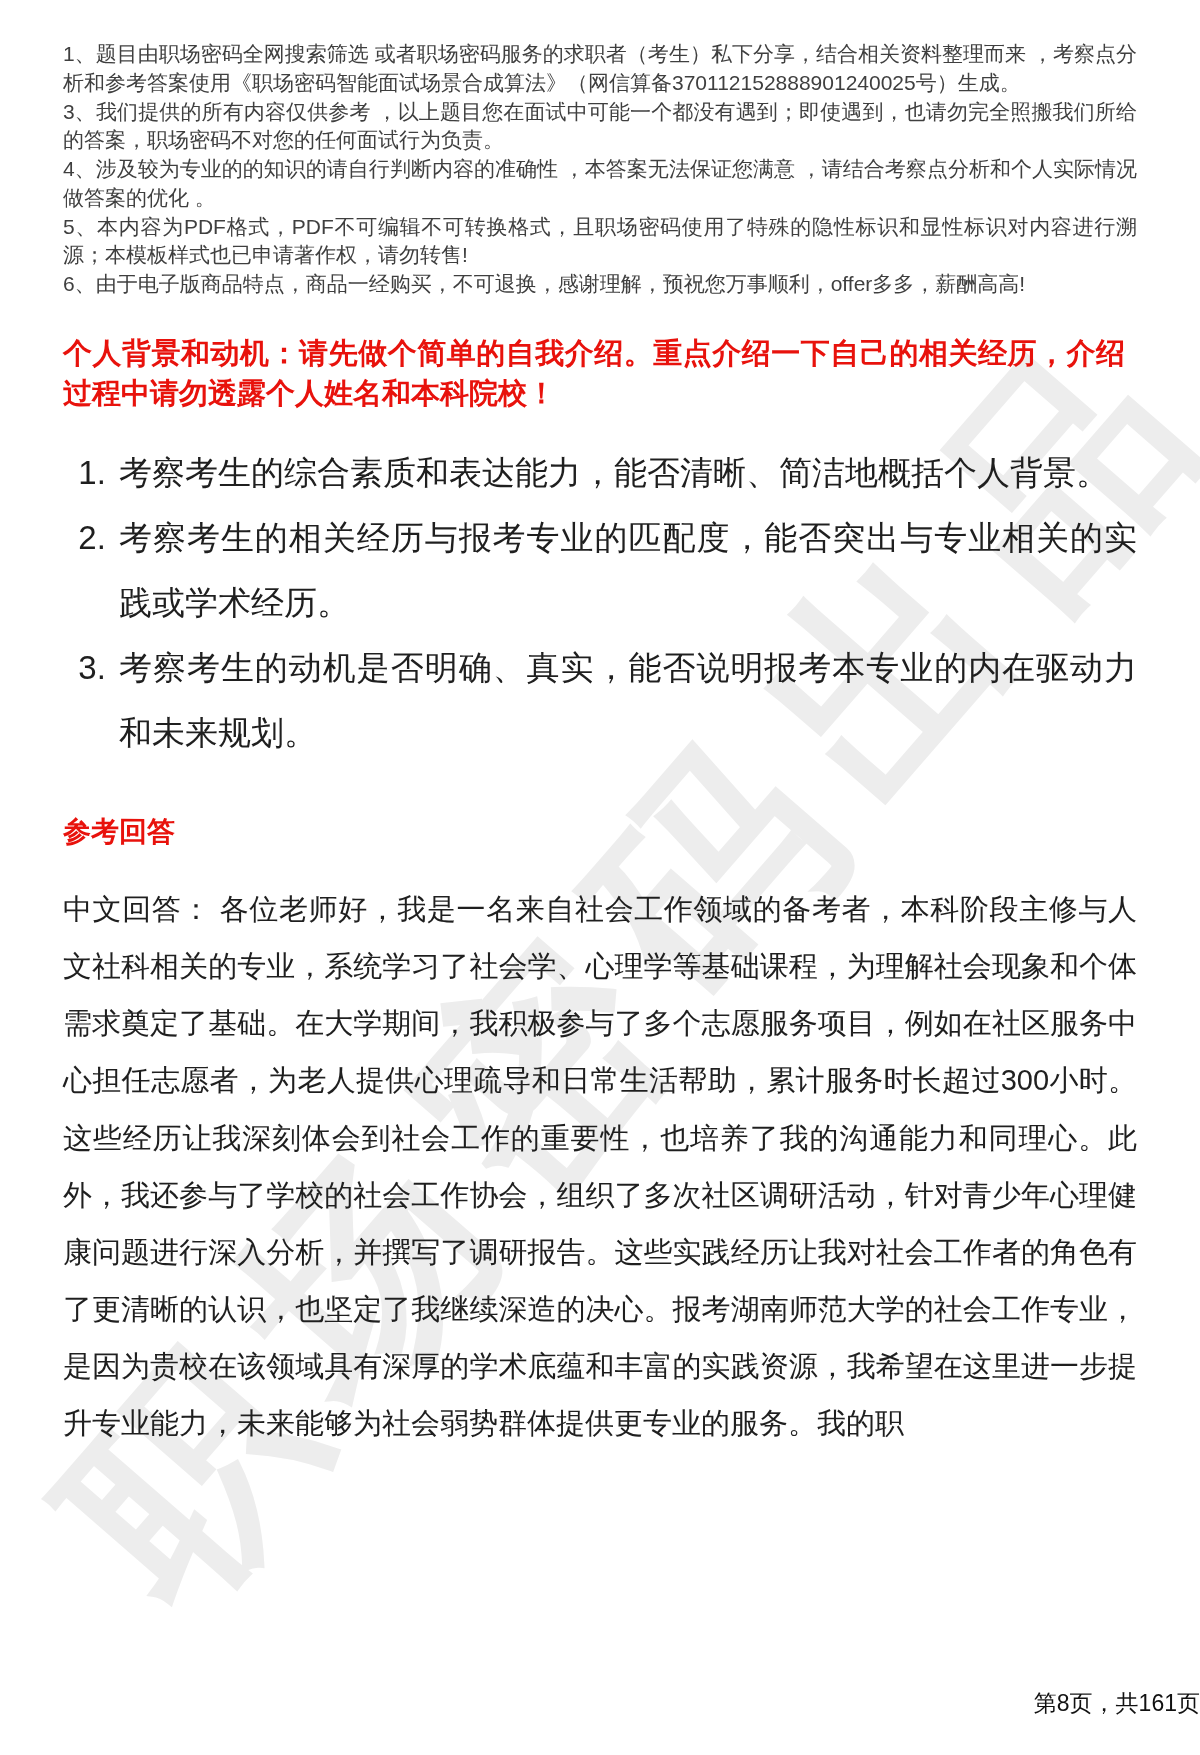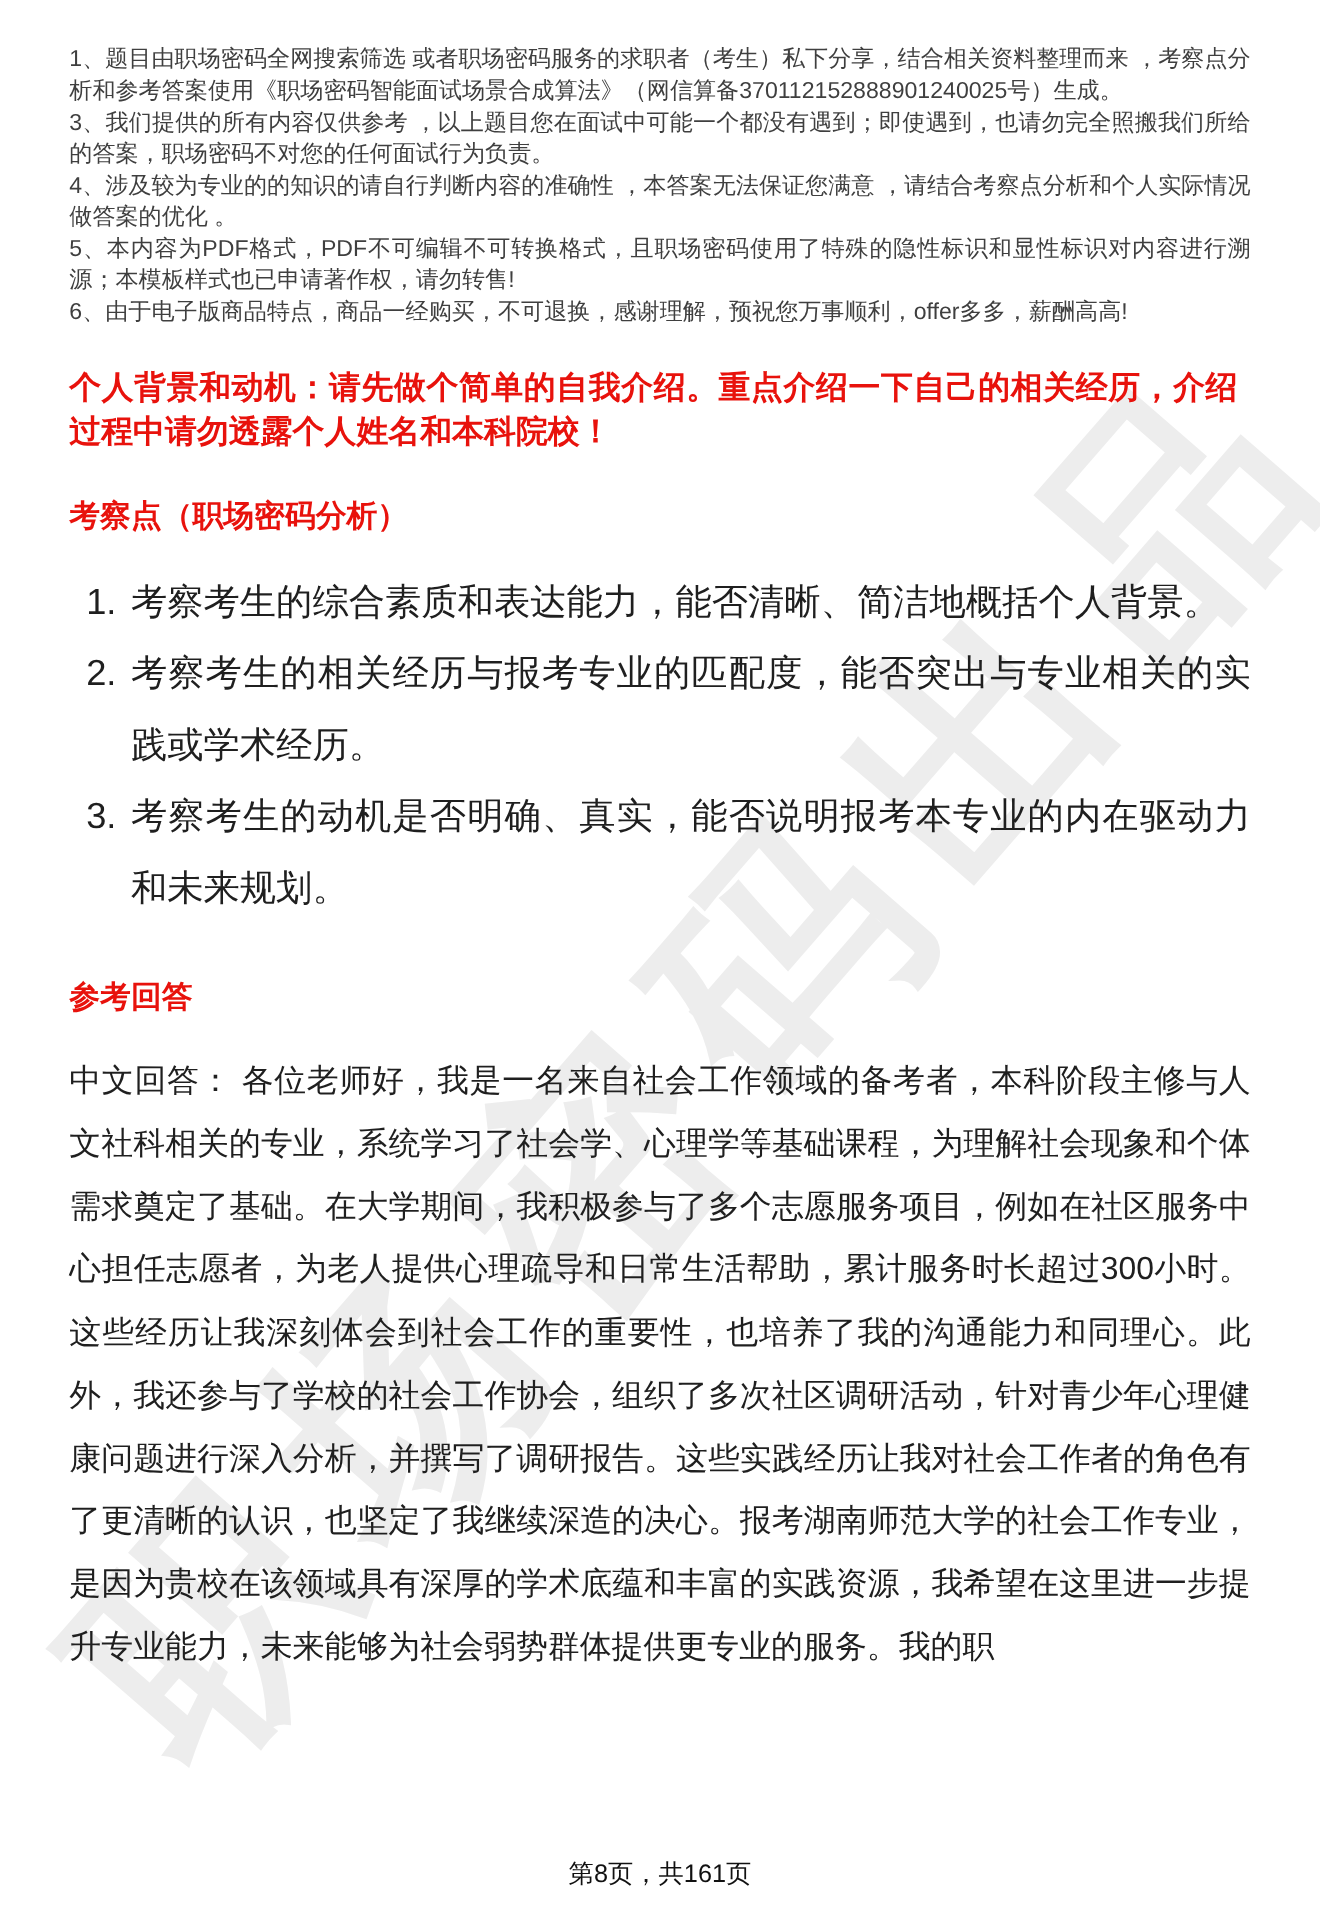--- a/index.html
+++ b/index.html
@@ -79,21 +79,21 @@
     font-size: 29px;
     line-height: 1.97;
     text-align: justify;
     color: var(--body-text, #1f1f1f);
   }
   
   .footer {
     position: absolute;
     left: 0; right: 0;
     bottom: 36px;
-    text-align: center;
+    text-align: right;
     font-size: 23px;
     color: #111111;
     z-index: 1;
   }
 </style>
 </head>
 <body>
 
 <div class="page">
 
@@ -104,21 +104,20 @@
     <div class="disclaimer">
       <p>1、题目由职场密码全网搜索筛选 或者职场密码服务的求职者（考生）私下分享，结合相关资料整理而来 ，考察点分析和参考答案使用《职场密码智能面试场景合成算法》（网信算备370112152888901240025号）生成。</p>
       <p>3、我们提供的所有内容仅供参考 ，以上题目您在面试中可能一个都没有遇到；即使遇到，也请勿完全照搬我们所给的答案，职场密码不对您的任何面试行为负责。</p>
       <p>4、涉及较为专业的的知识的请自行判断内容的准确性 ，本答案无法保证您满意 ，请结合考察点分析和个人实际情况做答案的优化 。</p>
       <p>5、本内容为PDF格式，PDF不可编辑不可转换格式，且职场密码使用了特殊的隐性标识和显性标识对内容进行溯源；本模板样式也已申请著作权，请勿转售!</p>
       <p>6、由于电子版商品特点，商品一经购买，不可退换，感谢理解，预祝您万事顺利，offer多多，薪酬高高!</p>
     </div>
 
     <h1 class="question-heading">个人背景和动机：请先做个简单的自我介绍。重点介绍一下自己的相关经历，介绍过程中请勿透露个人姓名和本科院校！</h1>
 
-    <h2 class="section-title">考察点（职场密码分析）</h2>
 
     <ol class="analysis-list">
       <li>考察考生的综合素质和表达能力，能否清晰、简洁地概括个人背景。</li>
       <li>考察考生的相关经历与报考专业的匹配度，能否突出与专业相关的实践或学术经历。</li>
       <li>考察考生的动机是否明确、真实，能否说明报考本专业的内在驱动力和未来规划。</li>
     </ol>
 
     <h2 class="section-title answer-title">参考回答</h2>
 
     <p class="answer-body">中文回答： 各位老师好，我是一名来自社会工作领域的备考者，本科阶段主修与人文社科相关的专业，系统学习了社会学、心理学等基础课程，为理解社会现象和个体需求奠定了基础。在大学期间，我积极参与了多个志愿服务项目，例如在社区服务中心担任志愿者，为老人提供心理疏导和日常生活帮助，累计服务时长超过300小时。这些经历让我深刻体会到社会工作的重要性，也培养了我的沟通能力和同理心。此外，我还参与了学校的社会工作协会，组织了多次社区调研活动，针对青少年心理健康问题进行深入分析，并撰写了调研报告。这些实践经历让我对社会工作者的角色有了更清晰的认识，也坚定了我继续深造的决心。报考湖南师范大学的社会工作专业，是因为贵校在该领域具有深厚的学术底蕴和丰富的实践资源，我希望在这里进一步提升专业能力，未来能够为社会弱势群体提供更专业的服务。我的职</p>

